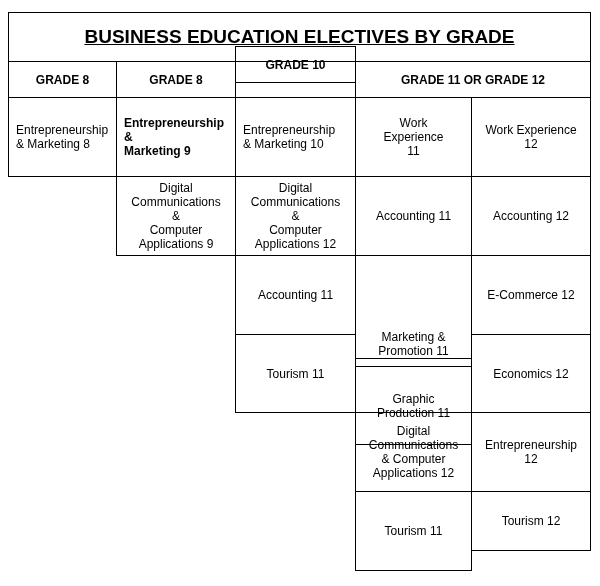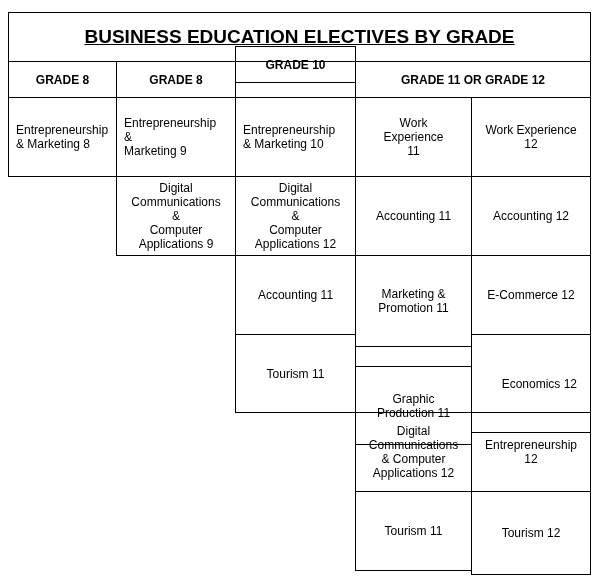--- a/index.html
+++ b/index.html
@@ -30,21 +30,21 @@
   </div>
 <div class="box hdr" style="left:355px;top:61px;width:236px;height:37px;">
     <span>GRADE 11 OR GRADE 12</span>
   </div>
 
 <div class="box cell left" style="left:8px;top:97px;width:109px;height:80px;">
     <span class="t">Entrepreneurship
 &amp; Marketing 8</span>
   </div>
 
-<div class="box cell left" style="left:116px;top:97px;width:120px;height:80px;">
+<div class="box cell left" style="left:116px;top:97px;width:120px;height:80px;font-weight:bold;">
     <span class="t">Entrepreneurship &amp;
 Marketing 9</span>
   </div>
 <div class="box cell" style="left:116px;top:176px;width:120px;height:80px;">
     <span class="t">Digital
 Communications &amp;
 Computer
 Applications 9</span>
   </div>
 
@@ -65,21 +65,21 @@
     <span class="t">Tourism 11</span>
   </div>
 
 <div class="box cell" style="left:355px;top:97px;width:117px;height:80px;">
     <span class="t">Work Experience
 11</span>
   </div>
 <div class="box cell" style="left:355px;top:176px;width:117px;height:80px;">
     <span class="t">Accounting 11</span>
   </div>
-<div class="box cell" style="left:355px;top:255px;width:117px;height:92px;">
+<div class="box cell" style="left:355px;top:255px;width:117px;height:104px;align-items:flex-end;">
     <span class="t">Marketing &amp;
 Promotion 11</span>
   </div>
 <div class="box cell" style="left:355px;top:334px;width:117px;height:79px;margin-top:32px;">
     <span class="t">Graphic
 Production 11</span>
   </div>
 <div class="box cell" style="left:355px;top:412px;width:117px;height:80px;">
     <span class="t">Digital
 Communications
@@ -93,24 +93,24 @@
 <div class="box cell" style="left:471px;top:97px;width:120px;height:80px;">
     <span class="t">Work Experience
 12</span>
   </div>
 <div class="box cell" style="left:471px;top:176px;width:120px;height:80px;align-items:center;">
     <span class="t">Accounting 12</span>
   </div>
 <div class="box cell" style="left:471px;top:255px;width:120px;height:80px;">
     <span class="t">E-Commerce 12</span>
   </div>
-<div class="box cell" style="left:471px;top:334px;width:120px;height:99px;justify-content:flex-end;">
+<div class="box cell" style="left:471px;top:334px;width:120px;height:79px;">
     <span class="t">Economics 12</span>
   </div>
 <div class="box cell" style="left:471px;top:412px;width:120px;height:80px;">
     <span class="t">Entrepreneurship
 12</span>
   </div>
-<div class="box cell" style="left:471px;top:491px;width:120px;height:84px;">
+<div class="box cell" style="left:471px;top:491px;width:120px;height:60px;">
     <span class="t">Tourism 12</span>
   </div>
 
 <style>.t { white-space: pre-line; }</style>
 
 </body></html>

